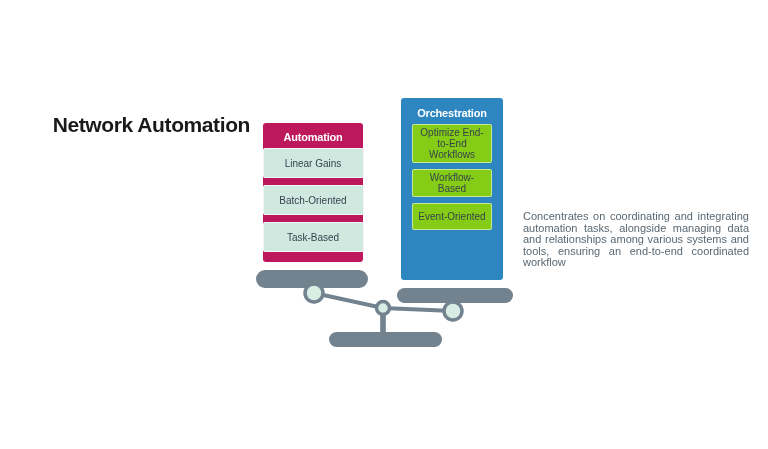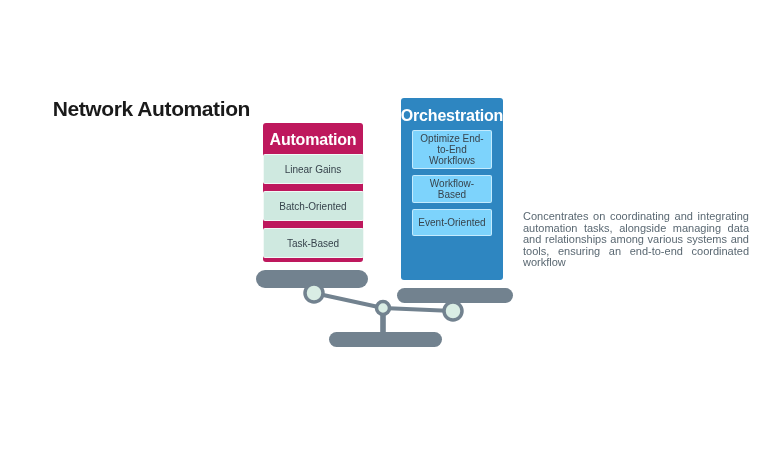--- a/index.html
+++ b/index.html
@@ -9,47 +9,47 @@
   }
 
   
   .side-panel { position:absolute; }
   .panel-title {
     font-size:21px; font-weight:800; color:#1a1a1a; letter-spacing:-0.4px; line-height:1.08;
   }
   .panel-desc {
     margin-top:7px; font-size:11px; line-height:11.6px; color:#5a6872;
   }
-  .left-panel { top:98px; right:518px; width:206px; text-align:right; }
+  .left-panel { top:114px; right:518px; width:206px; text-align:right; }
   .right-panel { top:204px; left:523px; width:226px; text-align:left; }
   .right-panel .panel-desc { text-align:justify; }
 
   
   .column { position:absolute; border-radius:3px; display:flex; flex-direction:column; align-items:center; }
   .automation-column {
     left:263px; top:123px; width:100px; height:139px; background:#be185d; padding-top:8px;
   }
   .orchestration-column {
     left:401px; top:98px; width:102px; height:182px; background:#2E86C1; padding-top:9px;
   }
   .column-header {
-    color:#ffffff; font-weight:700; font-size:16px; letter-spacing:-0.2px; text-align:center;
+    color:#ffffff; font-weight:700; font-size:11px; letter-spacing:-0.2px; text-align:center;
   }
   .column-items { margin-top:5px; display:flex; flex-direction:column; align-items:center; }
   .automation-column .column-items { gap:7px; }
   .orchestration-column .column-items { gap:6px; }
   .column-item {
     display:flex; align-items:center; justify-content:center; text-align:center;
     border-radius:2px; font-size:10px; line-height:11px; color:#37434c; padding:2px 3px;
   }
   .automation-column .column-item {
     width:101px; min-height:30px; background:#CFE9E0; border:1px solid rgba(255,255,255,0.7);
   }
   .orchestration-column .column-item {
-    width:80px; min-height:27px; background:#7dd3fc; border:1px solid rgba(255,255,255,0.55);
+    width:80px; min-height:27px; background:#84cc16; border:1px solid rgba(255,255,255,0.55);
   }
 
   
   .scale-svg { position:absolute; left:0; top:0; width:768px; height:449px; pointer-events:none; }
 </style>
 </head>
 <body>
 
 <div class="canvas">
 

